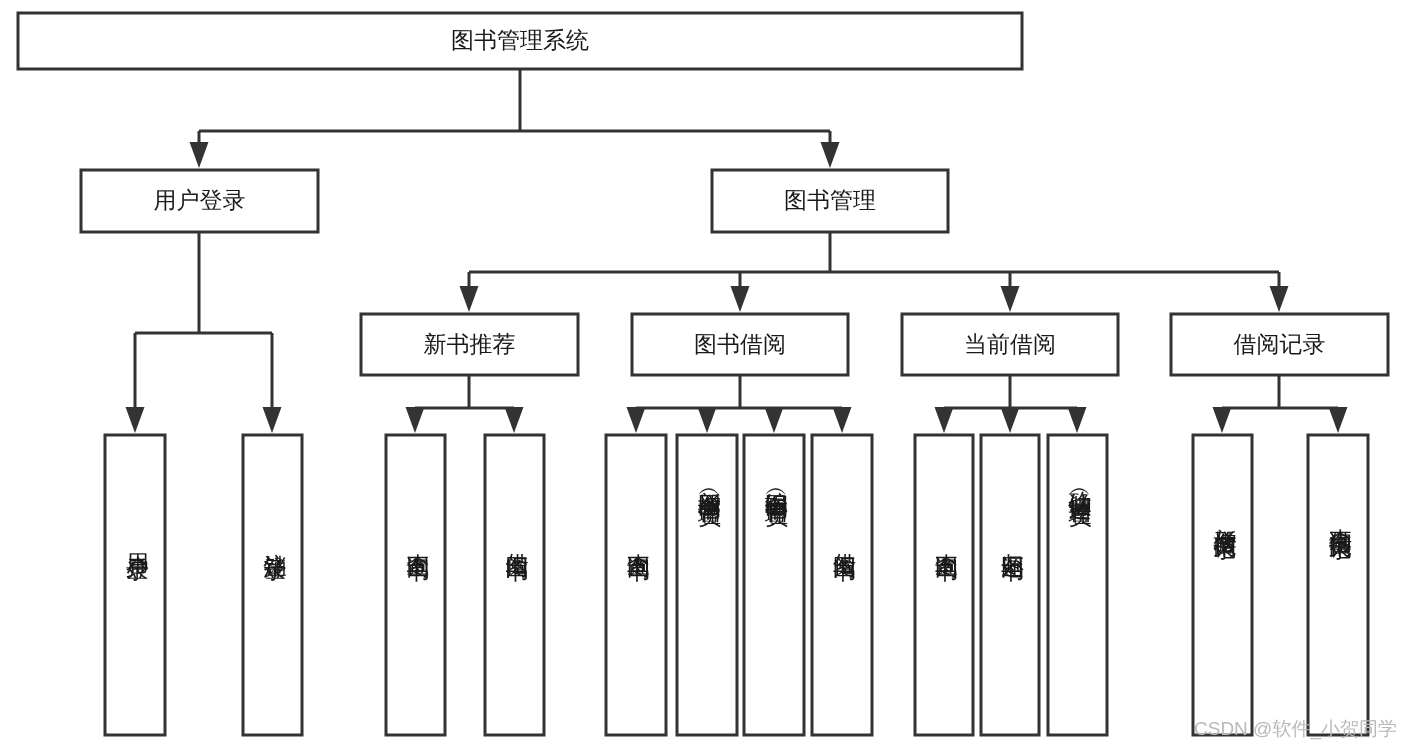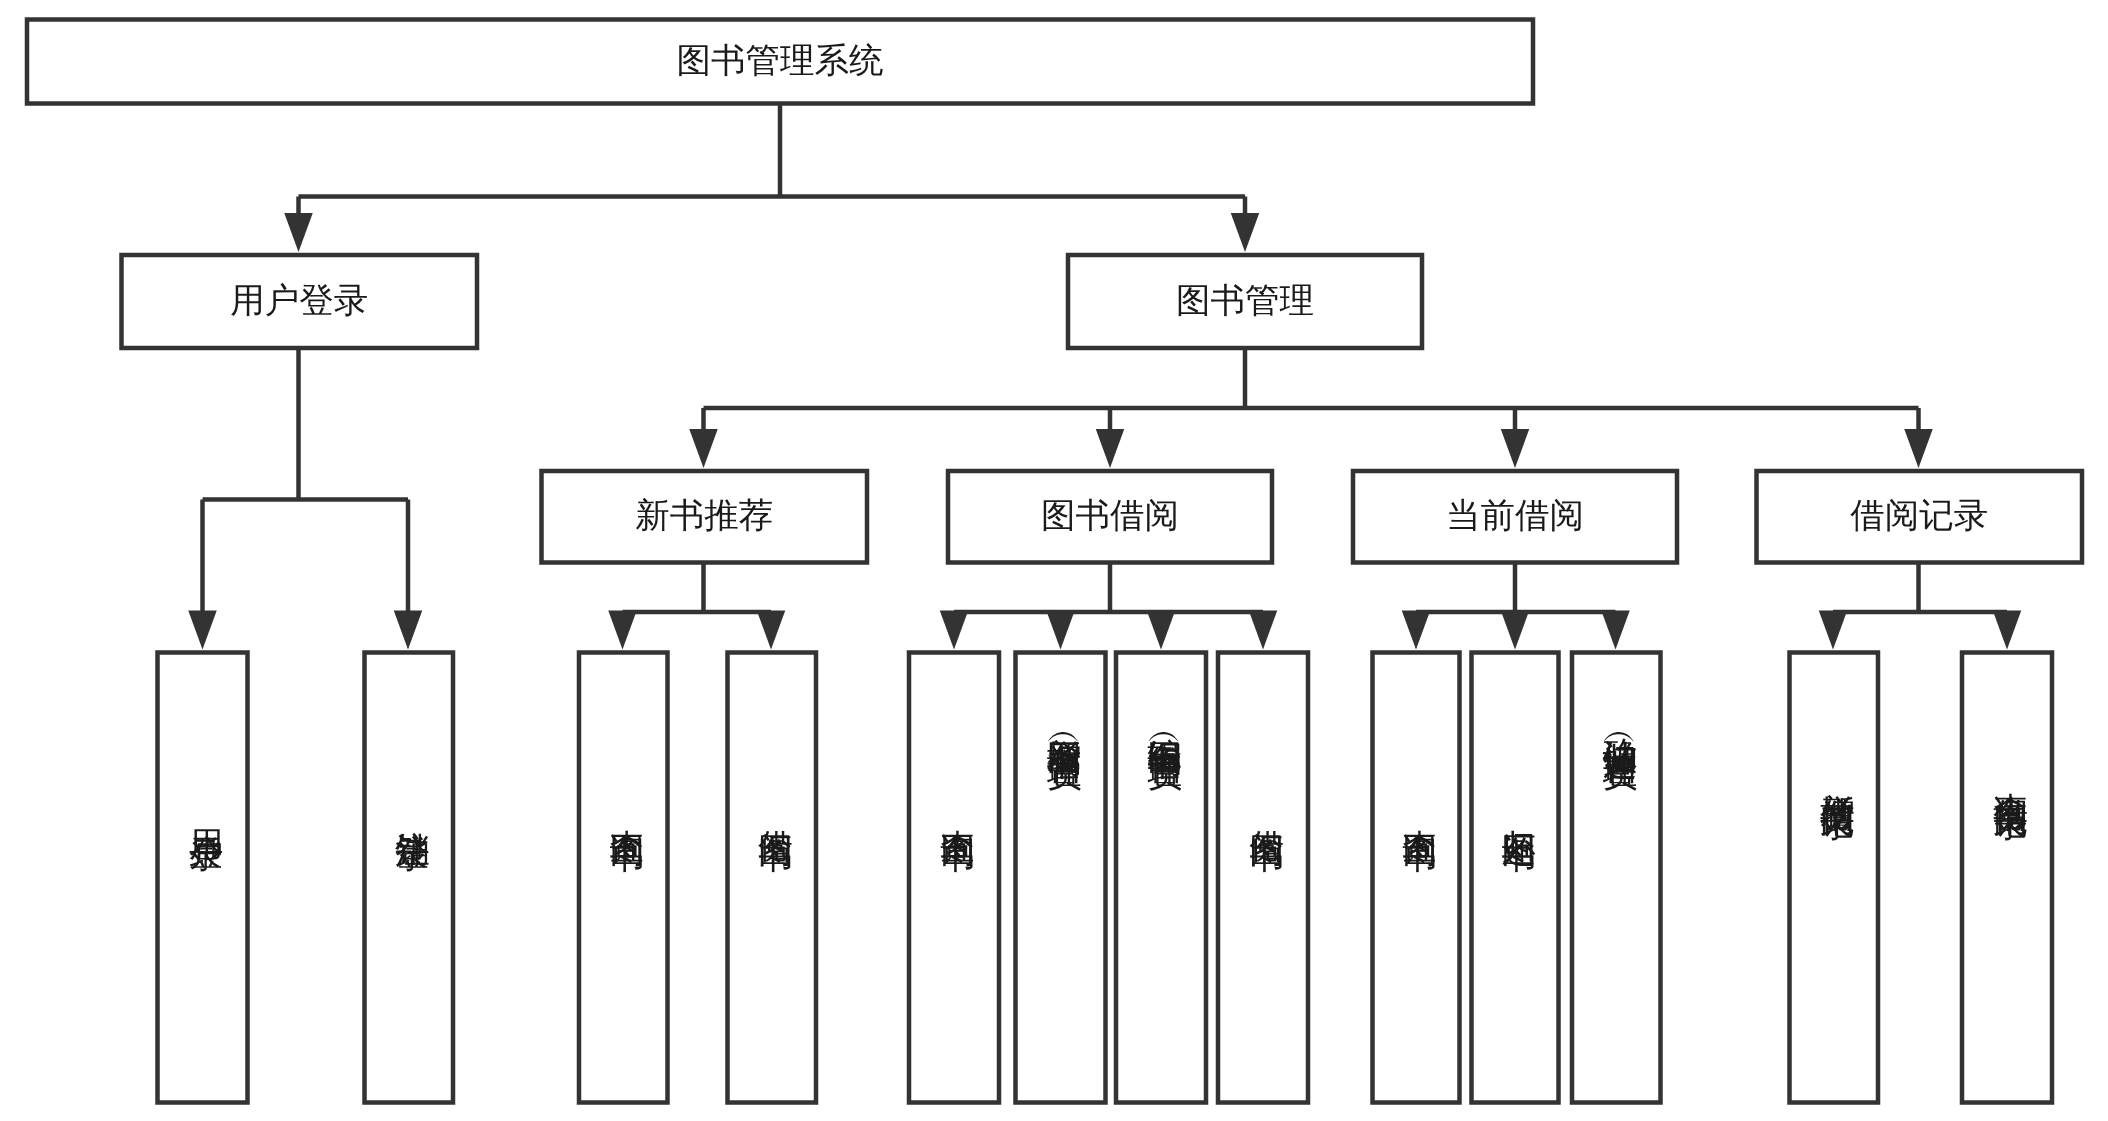--- a/index.html
+++ b/index.html
@@ -183,13 +183,14 @@
       <div class="node-label-v" style="left: 622px; top: 535px; width: 28px;">查询图书</div>
       <div class="node-label-v" style="left: 693px; top: 472.5px; width: 28px;">新增图书（管理员）</div>
       <div class="node-label-v" style="left: 760px; top: 472.5px; width: 28px;">编辑图书（管理员）</div>
       <div class="node-label-v" style="left: 828px; top: 535px; width: 28px;">借阅图书</div>
       <div class="node-label-v" style="left: 930px; top: 535px; width: 28px;">查询图书</div>
       <div class="node-label-v" style="left: 996px; top: 535px; width: 28px;">归还图书</div>
       <div class="node-label-v" style="left: 1063.5px; top: 472.5px; width: 28px;">确认归还（管理员）</div>
       <div class="node-label-v" style="left: 1208.5px; top: 510px; width: 28px;">新增借阅记录</div>
       <div class="node-label-v" style="left: 1324px; top: 510px; width: 28px;">查询借阅记录</div>
     </div>
+  <div class="watermark" style="left: 1194px; top: 716px; color: rgb(185, 185, 185);">CSDN @软件_小贺同学</div>
 </div>
 
 </body></html>

